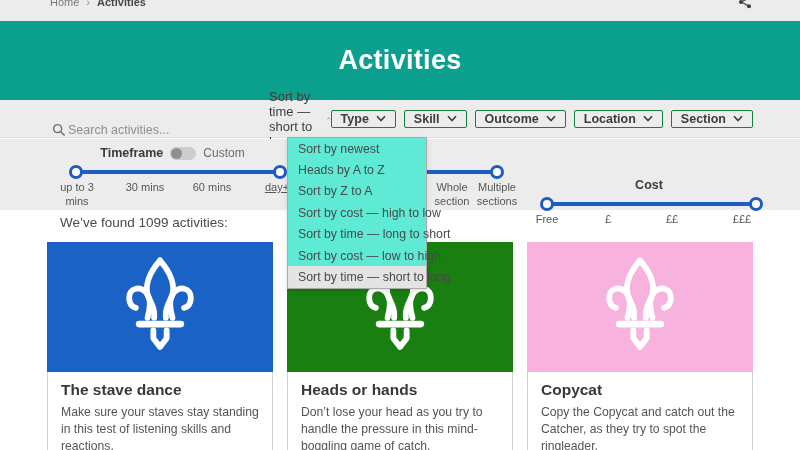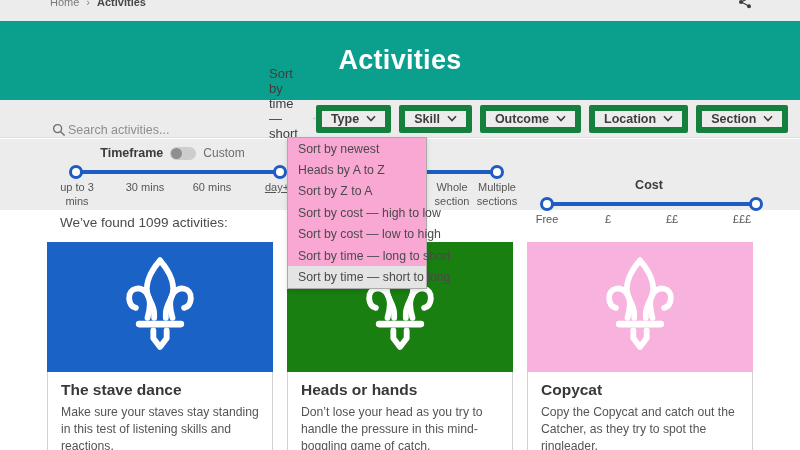--- a/index.html
+++ b/index.html
@@ -23,21 +23,21 @@
   
   .filterbar{position:absolute;top:100px;left:0;width:800px;height:38px;background:#ececec;
     border-bottom:1px solid #dedede;display:flex;align-items:center;padding:0 47px 0 52px;}
   .search{display:flex;align-items:center;width:215px;margin-top:23px;}
   .search input{border:none;background:transparent;outline:none;font-size:12.5px;color:#444;
     font-family:inherit;width:180px;}
   .search input::placeholder{color:#8e8e8e;}
   .sort-trigger{display:flex;align-items:center;gap:7px;cursor:pointer;margin-left:23px;}
   .sort-trigger span{font-size:13px;color:#3d3d3d;}
   .fbtn-row{margin-left:auto;display:flex;gap:8px;}
-  .fbtn{display:flex;align-items:center;gap:7px;border:6px solid #15803d;border-radius:2px;
+  .fbtn{display:flex;align-items:center;gap:7px;border:1px solid #15803d;border-radius:2px;
     background:transparent;padding:1px 9px;font-size:12.5px;font-weight:700;color:#3d3d3d;
     font-family:inherit;cursor:pointer;}
 
   
   .sliderbar{position:absolute;top:139px;left:0;width:800px;height:71px;background:#ececec;}
   .sgroup{position:absolute;top:0;height:61px;}
   .sg-tf{left:60px;width:225px;}
   .sg-sec{left:310px;width:192px;}
   .sg-cost{left:538px;width:222px;margin-top:32px;}
   .sg-head{position:absolute;top:7px;left:0;width:100%;display:flex;align-items:center;
@@ -59,21 +59,21 @@
   .sg-sec .ticks span{width:52px;}
   .sg-sec .ticks span:nth-of-type(1){left:142px;}
   .sg-sec .ticks span:nth-of-type(2){left:187px;}
   .sg-cost .ticks span{width:44px;}
   .sg-cost .ticks span:nth-of-type(1){left:9px;}
   .sg-cost .ticks span:nth-of-type(2){left:70px;}
   .sg-cost .ticks span:nth-of-type(3){left:134px;}
   .sg-cost .ticks span:nth-of-type(4){left:204px;}
 
   
-  .sort-menu{position:absolute;top:137px;left:287px;width:140px;background:#f9a8d4;
+  .sort-menu{position:absolute;top:137px;left:287px;width:140px;background:#5eead4;
     border:1px solid #ababab;box-shadow:0 2px 5px rgba(0,0,0,.12);z-index:20;}
   .sort-menu .item{height:21.4px;display:flex;align-items:center;padding:0 10px;
     font-size:12.3px;color:#4a4a4a;cursor:pointer;white-space:nowrap;}
   .sort-menu .item.selected{background:#e4e4e4;}
 
   
   .results-summary{position:absolute;top:215px;left:60px;font-size:13.5px;color:#4a4a4a;}
 
   
   .cards{position:absolute;top:242px;left:47px;width:706px;display:flex;gap:14px;}
@@ -214,23 +214,23 @@
 <div class="sort-menu">
 
     <div class="item">Sort by newest</div>
 
     <div class="item">Heads by A to Z</div>
 
     <div class="item">Sort by Z to A</div>
 
     <div class="item">Sort by cost — high to low</div>
 
+    <div class="item">Sort by time — long to short</div>
+
     <div class="item">Sort by cost — low to high</div>
-
-    <div class="item">Sort by time — long to short</div>
 
     <div class="item selected">Sort by time — short to long</div>
   </div>
 
 <div class="results-summary">We’ve found 1099 activities:</div>
 
 <div class="cards">
 
     <div class="card">
       <div class="card-img" style="background: rgb(27, 98, 198);">

